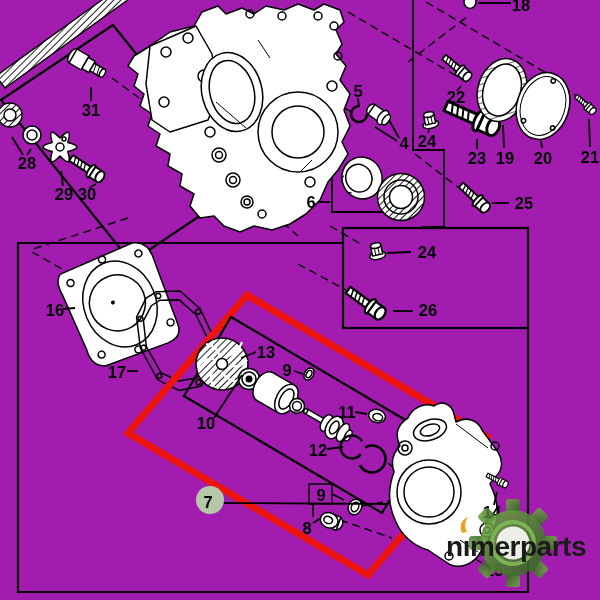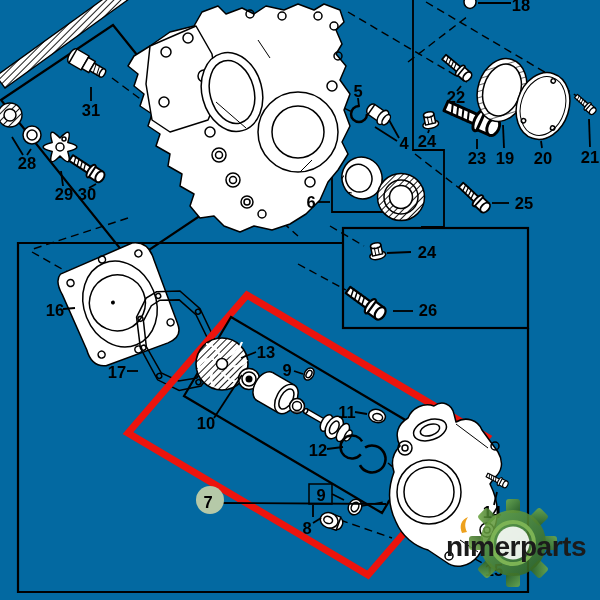--- a/index.html
+++ b/index.html
@@ -1,16 +1,16 @@
 <!DOCTYPE html>
 <html><head>
 <meta charset="utf-8">
 <style>
   html,body{margin:0;padding:0;background:#fff;}
-  .stage{position:relative;width:600px;height:600px;background:#0369a1;overflow:hidden;
+  .stage{position:relative;width:600px;height:600px;background:#a21caf;overflow:hidden;
          font-family:"Liberation Sans",sans-serif;}
   svg{display:block}
   .p  {fill:#fff;stroke:#000;stroke-width:1.5;stroke-linejoin:round;}
   .pn {fill:none;stroke:#000;stroke-width:1.5;}
   .thn{fill:none;stroke:#000;stroke-width:1;}
   .ln {fill:none;stroke:#000;stroke-width:1.8;}
   .dash{fill:none;stroke:#000;stroke-width:1.4;stroke-dasharray:8 5;}
   .box{fill:none;stroke:#000;stroke-width:2.2;}
   .callout{font:bold 16.5px "Liberation Sans",sans-serif;fill:#000;text-anchor:middle;}
   .brandtext{font:bold 27px "Liberation Sans",sans-serif;letter-spacing:-0.5px;}

